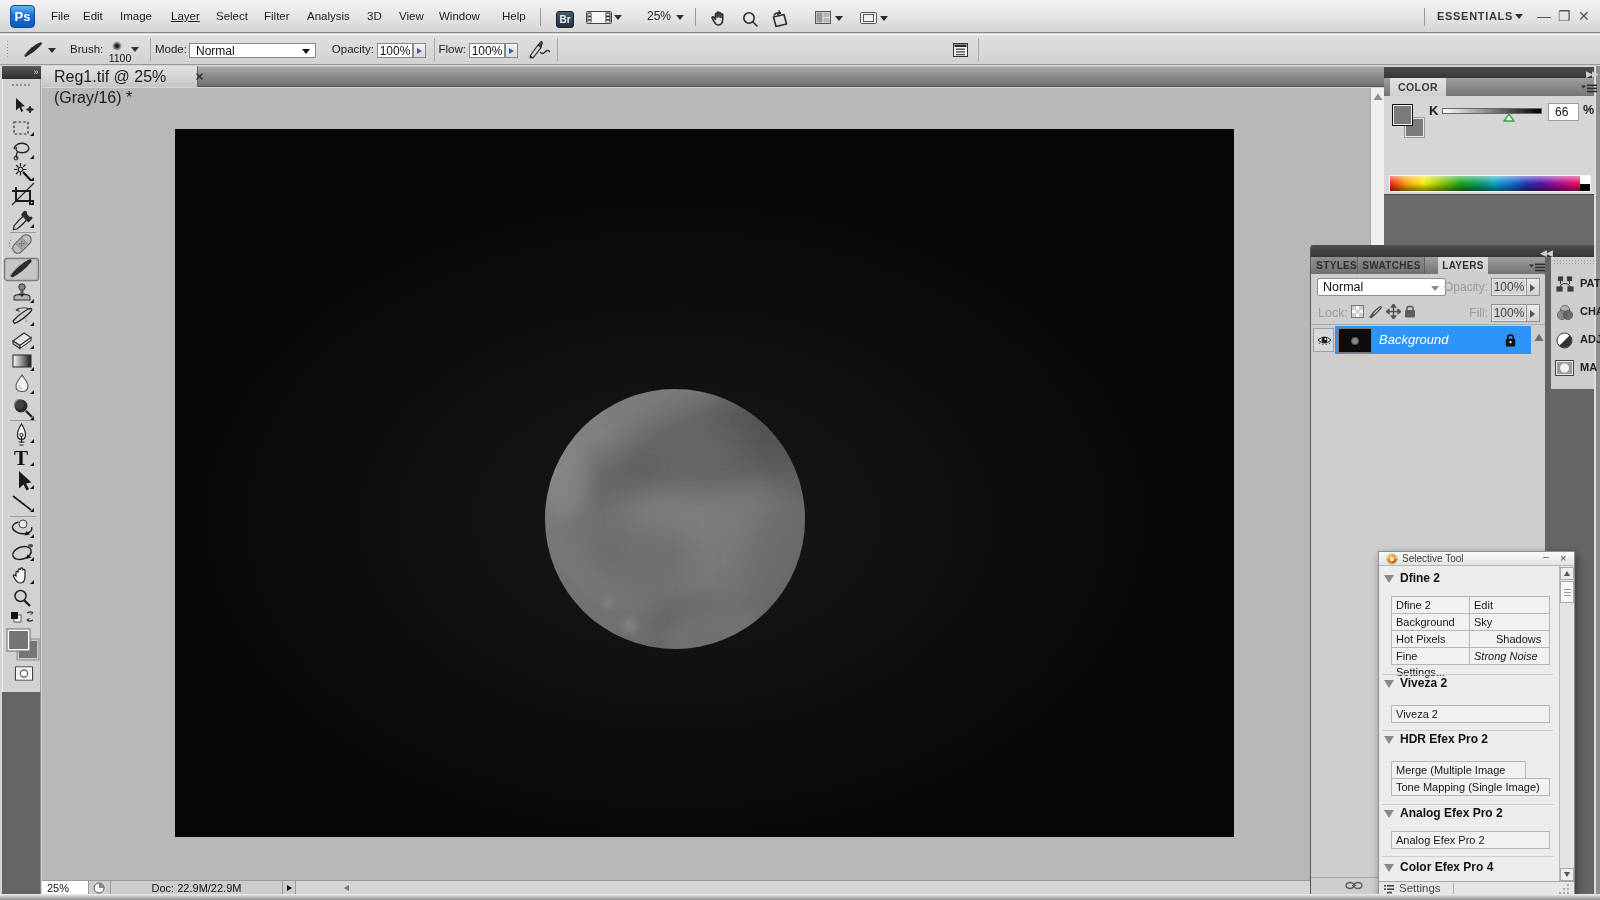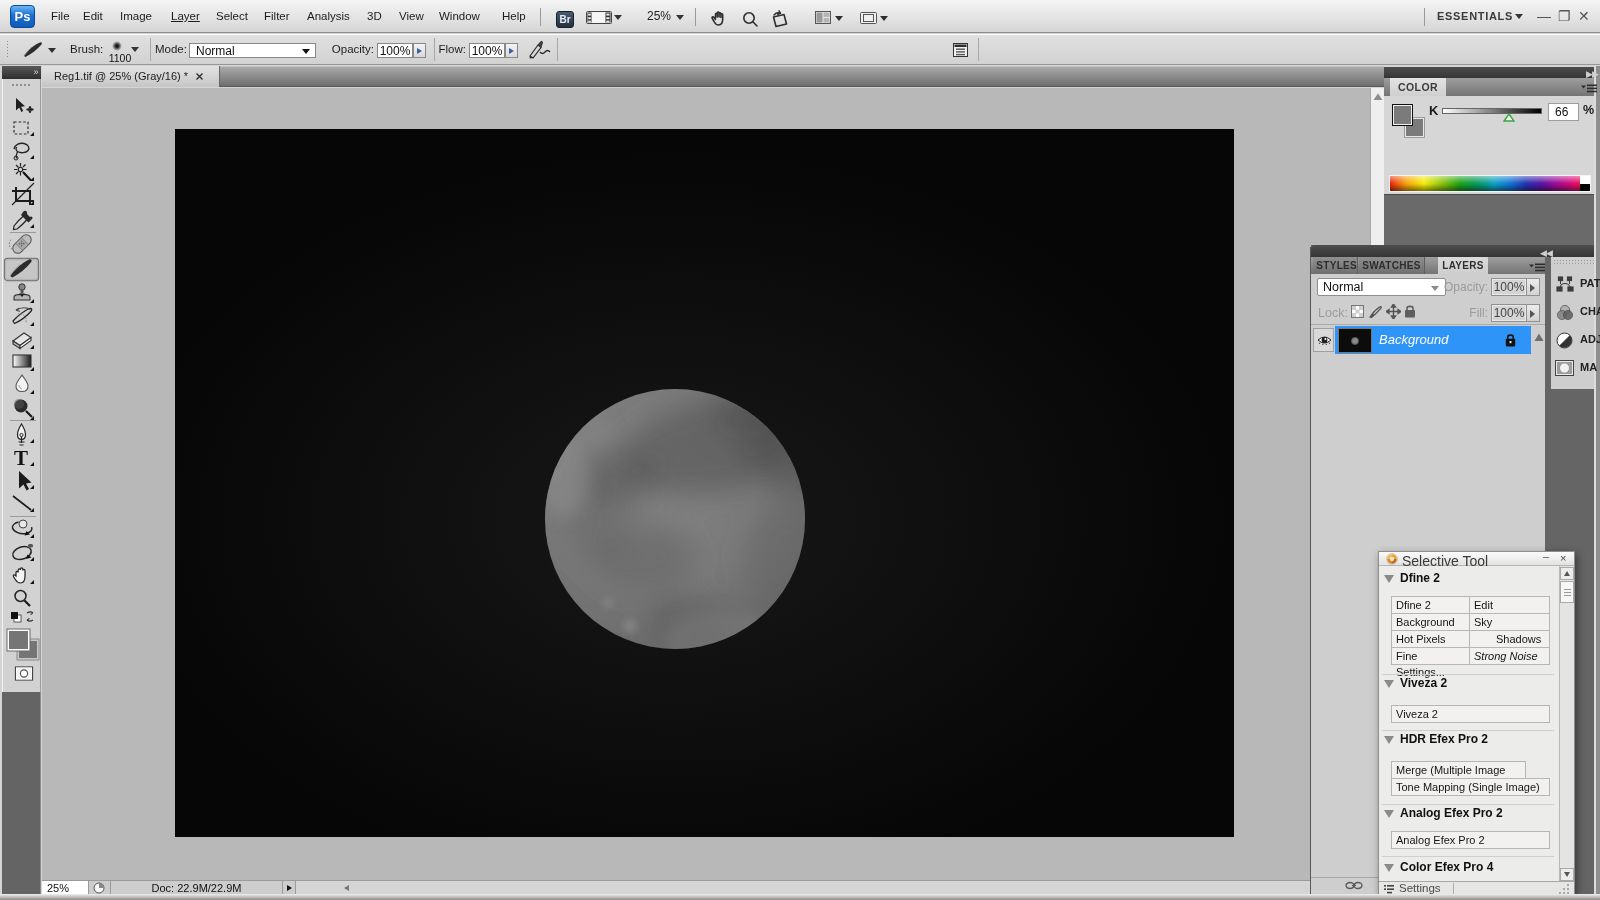--- a/index.html
+++ b/index.html
@@ -37,23 +37,23 @@
 
 #toolbar { left:2px; top:66px; width:39px; height:626px; background:#d2d2d2;
   border-left:1px solid #f2f2f2; border-right:1px solid #9d9d9d; }
 #toolhead { left:2px; top:66px; width:39px; height:13px; background:linear-gradient(#585858,#2e2e2e);
   color:#ddd; font-size:9px; line-height:13px; text-align:right; }
 #toolbelow { left:2px; top:692px; width:39px; height:202px; background:#646464; border-right:1px solid #8a8a8a;}
 
 
 #tabstrip { left:42px; top:66px; width:1342px; height:21px;
   background:linear-gradient(#a9a9a9,#888888 55%,#6f6f6f); border-top:1px solid #c4c4c4; border-bottom:1px solid #565656; }
-#doctab { left:42px; top:66px; width:178px; height:21px;
+#doctab { left:42px; top:66px; width:156px; height:21px;
   background:linear-gradient(#e2e2e2,#d2d2d2 60%,#c5c5c5); border-right:1px solid #666;
-  font-size:11px; color:#1b1b1b; line-height:21px;padding-left:12px; }
+  font-size:16px; color:#1b1b1b; line-height:21px;padding-left:12px; }
 #canvas { left:42px; top:88px; width:1342px; height:792px; background:#b8b8b8; }
 #image { left:175px; top:129px; width:1059px; height:708px; background:#070707; }
 #vscroll { left:1370px; top:88px; width:14px; height:157px; background:#efefef; border-left:1px solid #a9a9a9; }
 #statusbar { left:42px; top:880px; width:1268px; height:14px; background:#cccccc; border-top:1px solid #9a9a9a; font-size:11px; }
 
 
 #rightbg { left:1311px; top:245px; width:283px; height:649px; background:#656565; }
 #colorhead { left:1384px; top:67px; width:210px; height:11px; background:linear-gradient(#4e4e4e,#353535); }
 #colortabs { left:1384px; top:78px; width:210px; height:18px; background:linear-gradient(#9e9e9e,#747474); }
 #colortab { left:1390px; top:78px; width:56px; height:18px; background:linear-gradient(#e3e3e3,#cfcfcf);
@@ -565,21 +565,21 @@
 
   <div class="abs" id="seltool">
     <div class="abs" id="seltitle"></div>
     <svg class="abs" style="left:7px; top:1px;" width="12" height="12" viewBox="0 0 12 12">
       <circle cx="6" cy="6" r="5.6" fill="#e8e8e6" stroke="#b0b0ae" stroke-width="0.5"></circle>
       <path d="M6 1.2 A4.8 4.8 0 0 1 10.8 6 L8.2 6 A2.2 2.2 0 0 0 6 3.8 Z" fill="#f5a21d"></path>
       <path d="M10.8 6 A4.8 4.8 0 0 1 6 10.8 L6 8.2 A2.2 2.2 0 0 0 8.2 6 Z" fill="#c86612"></path>
       <path d="M6 10.8 A4.8 4.8 0 0 1 1.2 6 L3.8 6 A2.2 2.2 0 0 0 6 8.2 Z" fill="#e3821a"></path>
       <path d="M1.2 6 A4.8 4.8 0 0 1 6 1.2 L6 3.8 A2.2 2.2 0 0 0 3.8 6 Z" fill="#f7b93e"></path>
     </svg>
-    <div class="abs" style="left:23px; top:1px; font-size:14px; color:#3a3a3a;">Selective Tool</div>
+    <div class="abs" style="left:23px; top:1px; font-size:10px; color:#3a3a3a;">Selective Tool</div>
     <div class="abs" style="left:164px; top:-2px; font-size:11px; color:#555;">–</div>
     <div class="abs" style="left:181px; top:0px; font-size:11px; color:#444;">×</div>
 
     <div class="abs" style="left:180px; top:14px; width:15px; height:329px; background:#e4e4e2; border-left:1px solid #b8b8b6;"></div>
     <div class="abs" style="left:181px; top:15px; width:14px; height:13px; background:#ececeb; border:1px solid #aaa;">
       <span style="position:absolute; left:2.5px; top:3px; width:0; height:0; border-left:3.5px solid transparent; border-right:3.5px solid transparent; border-bottom:5px solid #555;"></span>
       </div>
     <div class="abs" style="left:181px; top:29px; width:14px; height:22px; background:#f6f6f5; border:1px solid #aaa;">
       <span style="position:absolute; left:3px; top:7px; width:7px; height:1px; background:#999; box-shadow:0 3px 0 #999, 0 6px 0 #999;"></span>
       </div>

